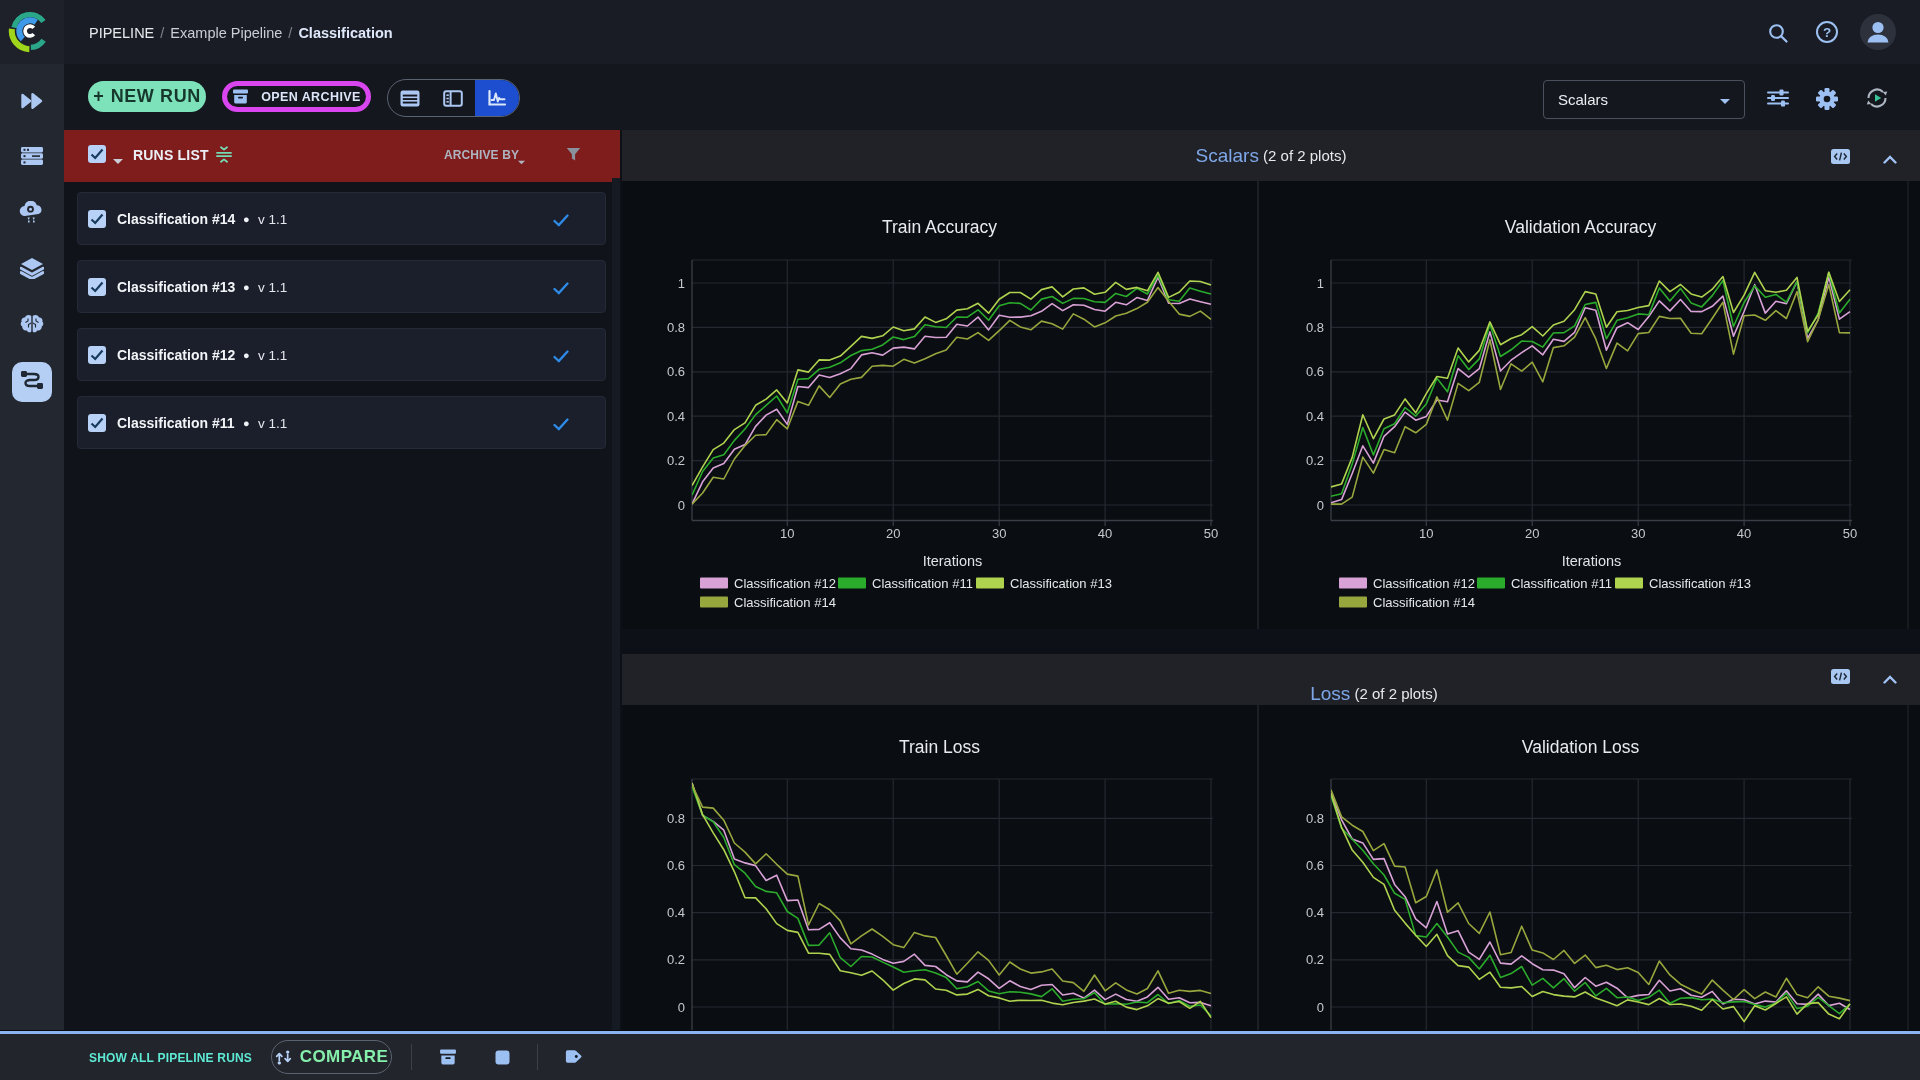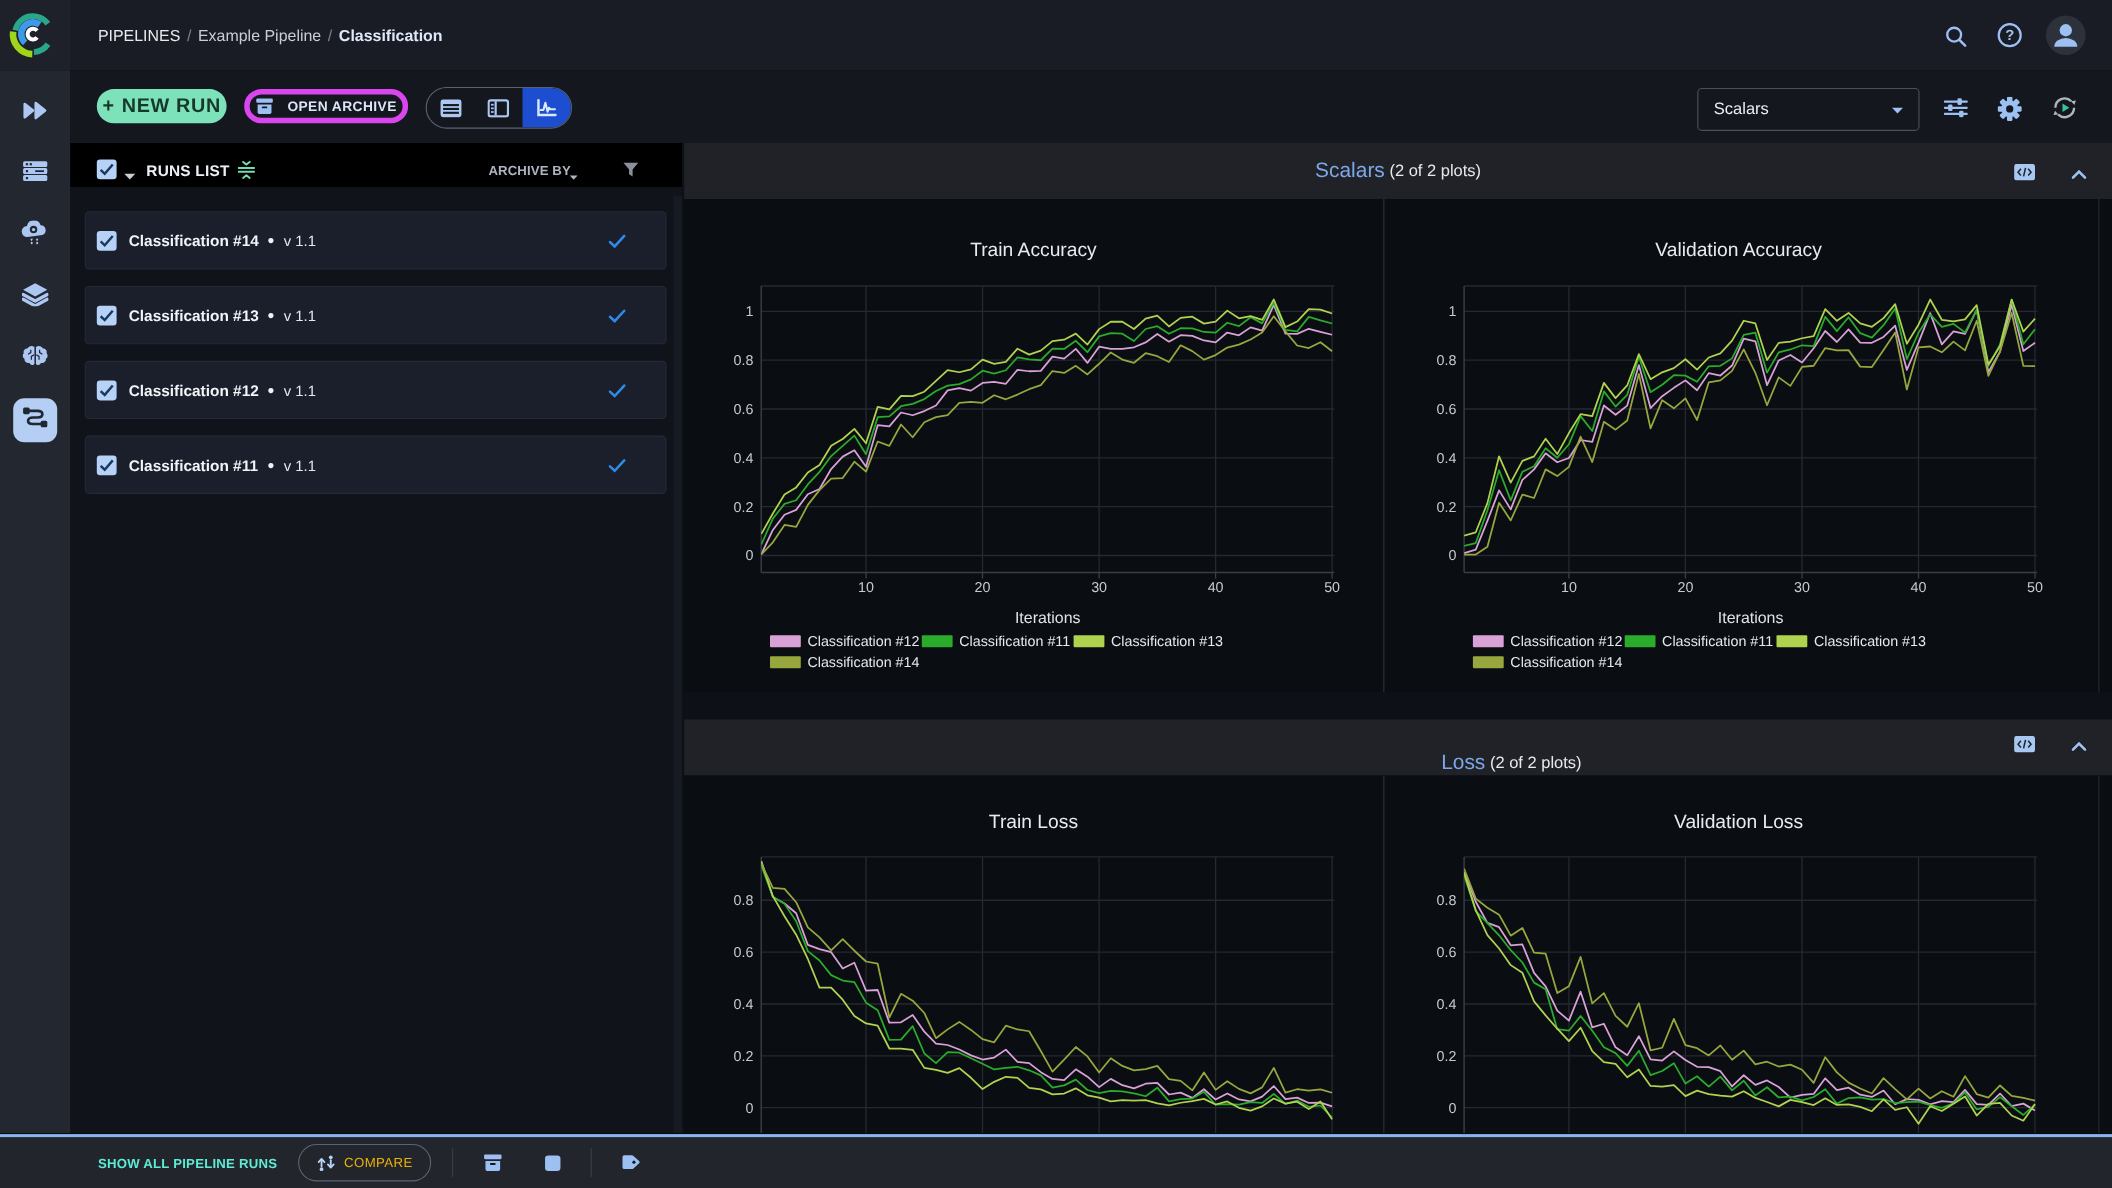--- a/index.html
+++ b/index.html
@@ -8,21 +8,21 @@
 
 <div class="abs" style="left:0;top:0;width:1920px;height:64px;background:#191c24"></div>
 <div class="abs" style="left:0;top:0;width:64px;height:64px;background:#1e212a"></div>
 <svg style="position:absolute;left:8px;top:6px" width="48" height="52" viewBox="0 0 48 52">
 <path d="M35.43,15.59 A16.4,16.4 0 0 0 5.96,21.59" stroke="#2aa789" stroke-width="5.3" fill="none"></path>
 <path d="M3.94,22.78 A18.2,18.2 0 0 0 21.36,43.19" stroke="#9fd61b" stroke-width="6.0" fill="none"></path>
 <path d="M22.86,41.38 A16.4,16.4 0 0 0 35.60,34.17" stroke="#2aa789" stroke-width="5.3" fill="none"></path>
 <path d="M28.14,16.24 A10.7,10.7 0 0 0 14.84,32.95" stroke="#3e9ae9" stroke-width="6.0" fill="none"></path>
 <path d="M25.75,21.85 A4.9,4.9 0 1 0 25.75,28.15" stroke="#ffffff" stroke-width="3.7" fill="none"></path>
 </svg>
-<div class="abs" style="left:89px;top:25px;font-size:14.5px;color:#e9eaee"><span>PIPELINES</span><span style="color:#7d828c;margin:0 6px">/</span><span style="color:#c8cdd6">Example Pipeline</span><span style="color:#7d828c;margin:0 6px">/</span><span style="font-weight:bold;color:#dfe9fb">Classification</span></div>
+<div class="abs" style="left:89px;top:25px;font-size:14.5px;color:#e9eaee"><span>PIPELINE</span><span style="color:#7d828c;margin:0 6px">/</span><span style="color:#c8cdd6">Example Pipeline</span><span style="color:#7d828c;margin:0 6px">/</span><span style="font-weight:bold;color:#dfe9fb">Classification</span></div>
 <div class="abs" style="left:1767px;top:22px"><svg width="22" height="22" viewBox="0 0 22 22">
       <circle cx="9.5" cy="9.5" r="6.3" fill="none" stroke="#9dc0f3" stroke-width="2.1"></circle>
       <line x1="14.2" y1="14.2" x2="19.5" y2="19.5" stroke="#9dc0f3" stroke-width="2.3" stroke-linecap="round"></line>
     </svg></div>
 <div class="abs" style="left:1815px;top:20px"><svg width="24" height="24" viewBox="0 0 24 24">
       <circle cx="12" cy="12" r="10" fill="none" stroke="#9dc0f3" stroke-width="2"></circle>
       <text x="12" y="16.6" text-anchor="middle" font-family="Liberation Sans, sans-serif" font-size="13.5" font-weight="bold" fill="#9dc0f3">?</text>
     </svg></div>
 <div class="abs" style="left:1859px;top:13px"><svg width="38" height="38" viewBox="0 0 38 38">
       <circle cx="19" cy="19" r="18" fill="#2c313c"></circle>
@@ -158,21 +158,21 @@
       <g stroke="#aeb6c2" stroke-width="2.1" fill="none">
         <path d="M20.5,12 a8.5,8.5 0 0 1 -14.5,6"></path>
         <path d="M3.5,12 a8.5,8.5 0 0 1 14.5,-6"></path>
       </g>
       <path d="M3.2,14.6 l3,3.4 l-4.4,0.6 Z" fill="#aeb6c2"></path>
       <path d="M20.8,9.4 l-3,-3.4 l4.4,-0.6 Z" fill="#aeb6c2"></path>
       <path d="M10,8.2 v7.6 l6.2,-3.8 Z" fill="#39c398"></path>
     </svg></div>
 
 <div class="abs" style="left:64px;top:130px;width:556px;height:900px;background:#10131a"></div>
-<div class="abs" style="left:64px;top:130px;width:556px;height:40px;background:#000000">
+<div class="abs" style="left:64px;top:130px;width:556px;height:52px;background:#7f1d1d">
   <div style="position:absolute;left:24px;top:15px;width:18px;height:18px;background:#b8d2f7;border-radius:3px"><svg width="18" height="18" viewBox="0 0 18 18">
         <path d="M3.5,9.5 L7.2,13 L14.5,4.5" fill="none" stroke="#173a5e" stroke-width="2.2"></path>
       </svg></div>
   <div style="position:absolute;left:48px;top:21px"><svg width="12" height="7" viewBox="0 0 10 6.2">
         <path d="M0.6,0.8 L5,5.4 L9.4,0.8 Z" fill="#c9cdd6"></path>
       </svg></div>
   <span style="position:absolute;left:69px;top:17px;font-size:14px;font-weight:bold;color:#ecf0f6;letter-spacing:0.2px">RUNS LIST</span>
   <div style="position:absolute;left:152px;top:16px"><svg width="16" height="17" viewBox="0 0 16 17">
         <g stroke="#74dcb2" stroke-width="1.8" fill="none" stroke-linecap="round" stroke-linejoin="round">
           <path d="M5,1.2 L8,3.6 L11,1.2"></path>
@@ -460,21 +460,21 @@
     <svg width="17" height="17" viewBox="0 0 17 17">
       <g stroke="#b9d3f8" stroke-width="1.7" fill="none" stroke-linecap="round" stroke-linejoin="round">
         <path d="M4.3,11.3 V5.6"></path>
         <path d="M1.7,7.4 L4.3,4.6 L6.9,7.4"></path>
         <path d="M12.7,5.7 V11.4"></path>
         <path d="M10.1,9.6 L12.7,12.4 L15.3,9.6"></path>
       </g>
       <circle cx="4.3" cy="13.9" r="1.7" fill="#b9d3f8"></circle>
       <circle cx="12.7" cy="3.1" r="1.7" fill="#b9d3f8"></circle>
     </svg>
-    <span style="color:#eab308;font-size:12px;font-weight:normal;letter-spacing:0.4px">COMPARE</span>
+    <span style="color:#86efac;font-size:17px;font-weight:bold;letter-spacing:0.4px">COMPARE</span>
   </div>
 <div class="abs" style="left:411px;top:1044px;width:1px;height:26px;background:#3a3f49"></div>
 <div class="abs" style="left:439px;top:1048px"><svg width="18" height="18" viewBox="0 0 17 17">
       <rect x="1" y="1.5" width="15" height="4" rx="1" fill="#9dc0f3"></rect>
       <path d="M2.2,7 h12.6 v7 a1.6,1.6 0 0 1 -1.6,1.6 h-9.4 a1.6,1.6 0 0 1 -1.6,-1.6 Z" fill="#9dc0f3"></path>
       <rect x="6" y="8.8" width="5" height="1.7" rx="0.8" fill="#14171e"></rect>
     </svg></div>
 <div class="abs" style="left:495px;top:1050px"><svg width="15" height="15" viewBox="0 0 15 15">
       <rect x="0.5" y="0.5" width="14" height="14" rx="3" fill="#9dc0f3"></rect>
     </svg></div>

